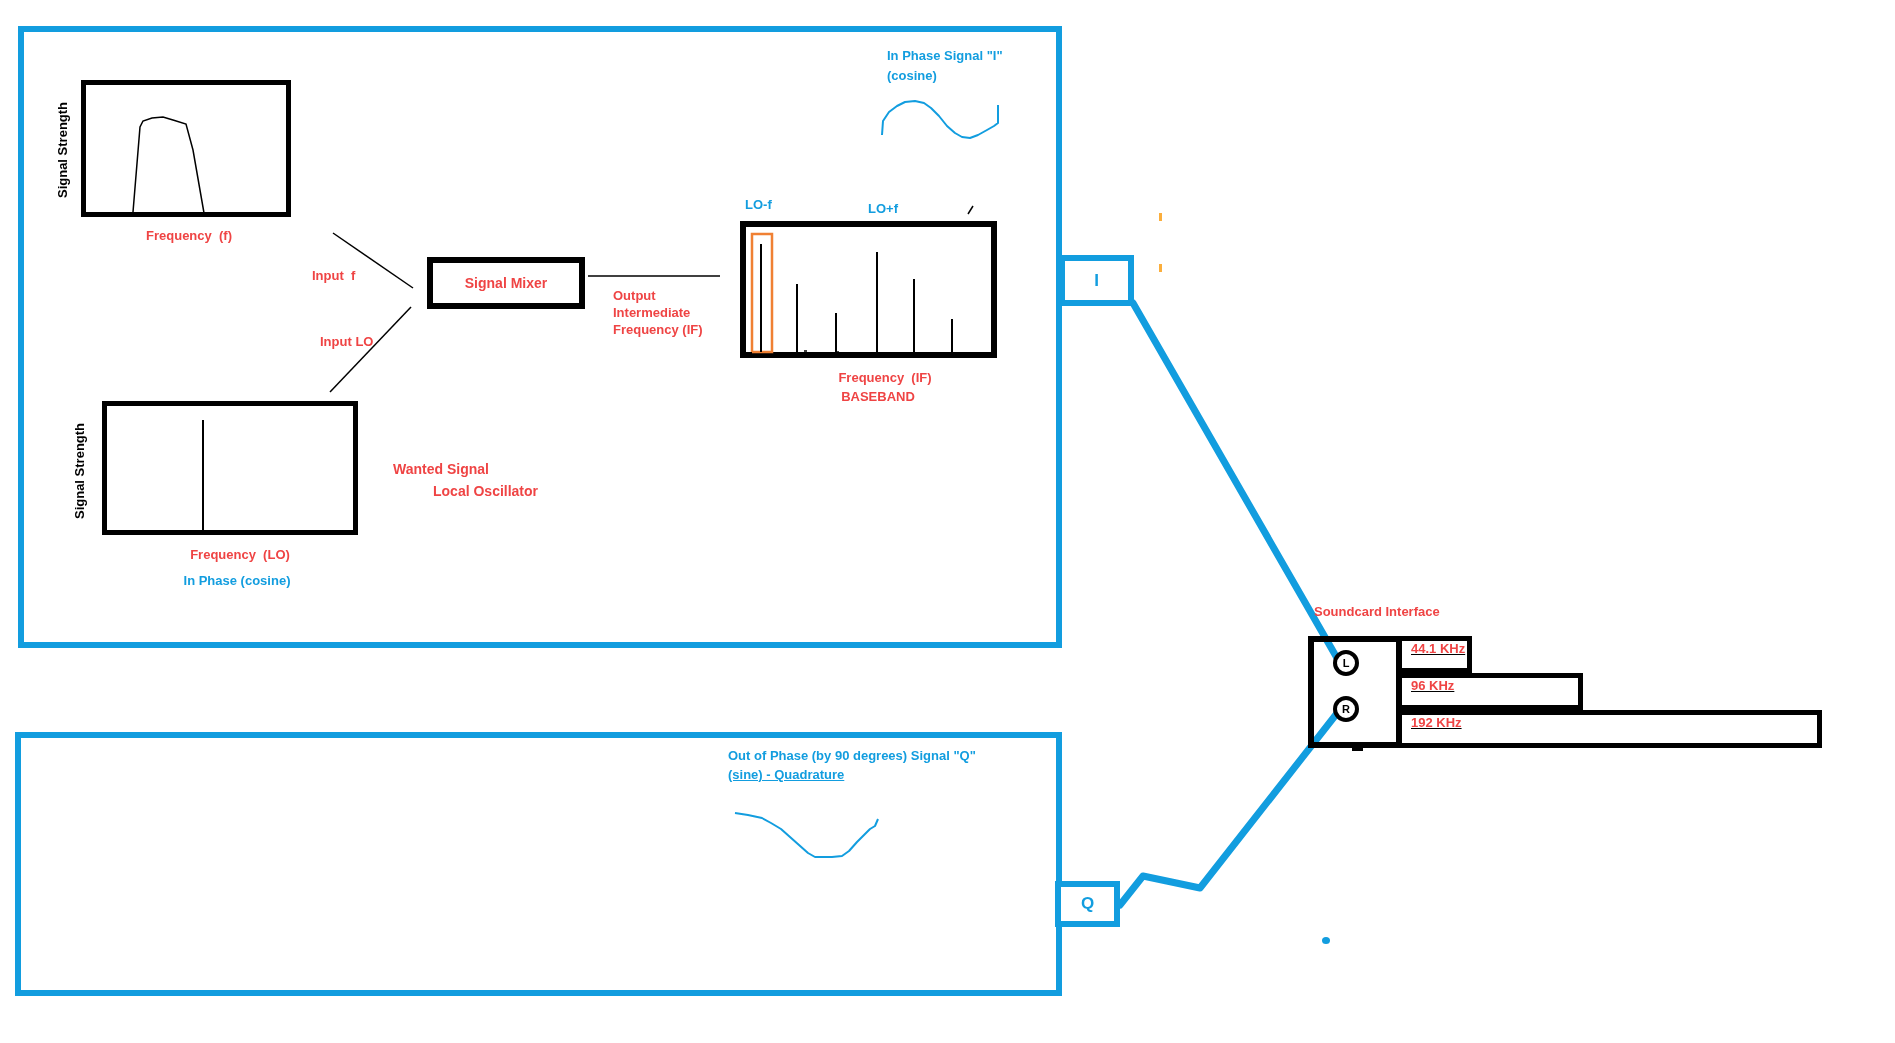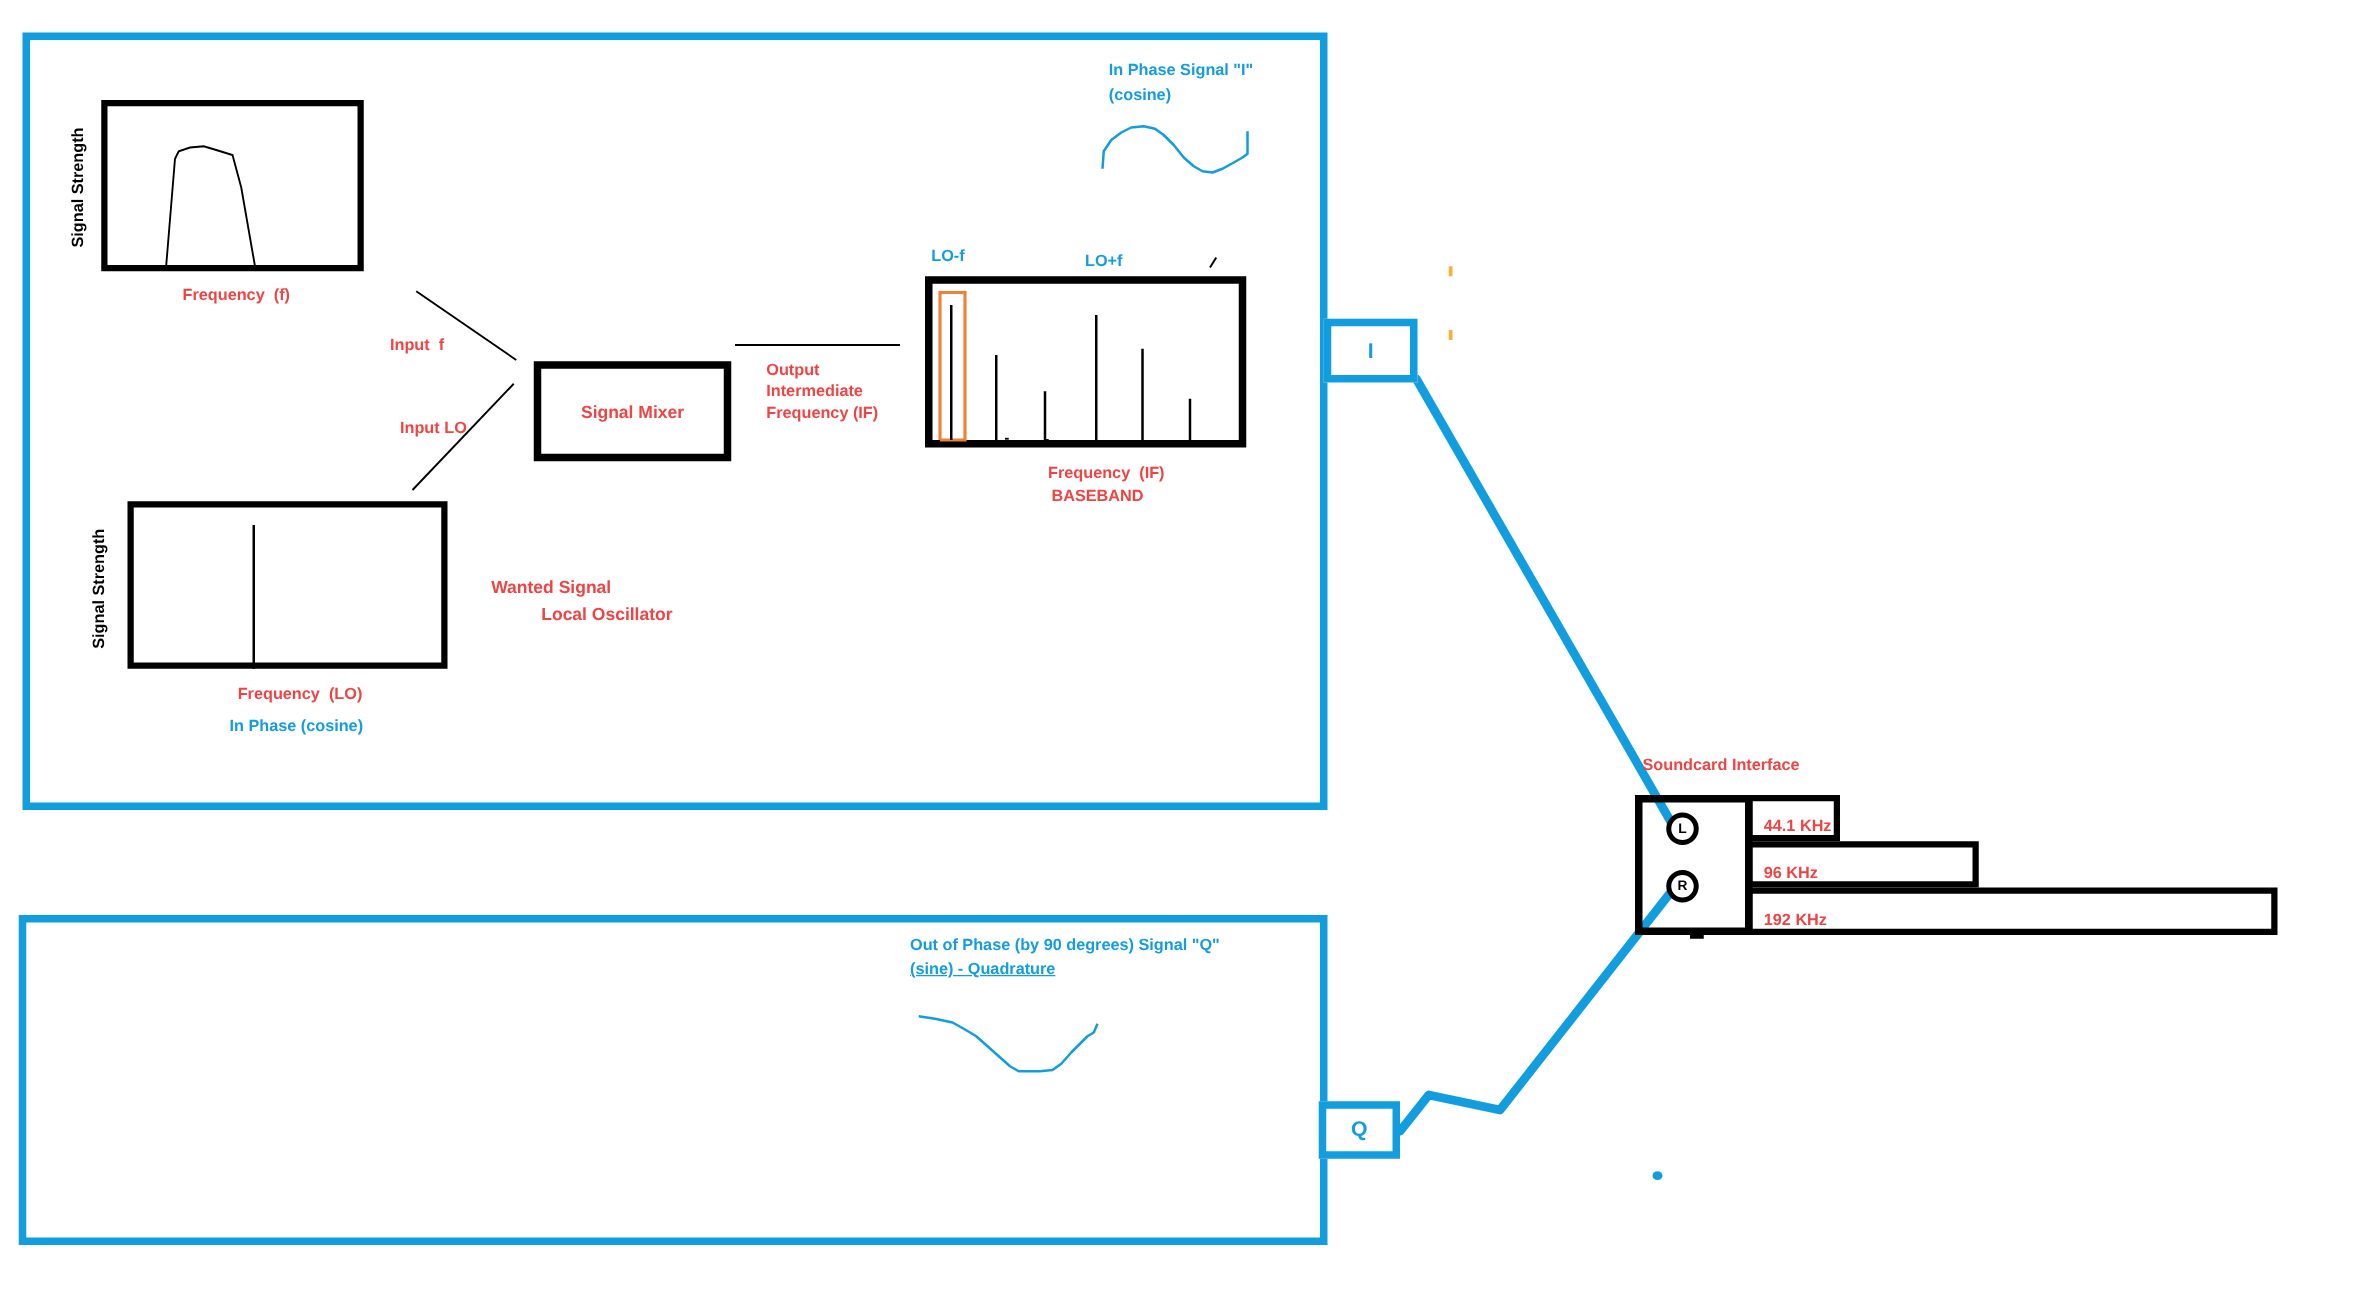--- a/index.html
+++ b/index.html
@@ -9,21 +9,21 @@
   .lbl{position:absolute;font-weight:bold;font-size:13px;color:#ef4444;white-space:pre;line-height:15px;}
   .blue{color:#129DDF;}
   .vlabel{position:absolute;font-weight:bold;font-size:13px;white-space:pre;
           transform:translate(-50%,-50%) rotate(-90deg);}
   .ctr{transform:translateX(-50%);}
   
   .bluebox{position:absolute;border:6px solid #129DDF;box-sizing:border-box;background:transparent;}
   .blackbox{position:absolute;border:5px solid #000;box-sizing:border-box;background:transparent;}
   .thickbox{position:absolute;border:6px solid #000;box-sizing:border-box;background:transparent;}
   
-  #mixer{left:427px;top:257px;width:158px;height:80px;display:flex;align-items:center;justify-content:center;margin-top:32px;}
+  #mixer{left:427px;top:257px;width:158px;height:52px;display:flex;align-items:center;justify-content:center;}
   #mixer .lbl{position:static;font-size:14px;}
   
   #if-chart{left:740px;top:221px;width:257px;height:137px;}
   
   #chart-f{left:81px;top:80px;width:210px;height:137px;}
   
   #chart-lo{left:102px;top:401px;width:256px;height:134px;}
   
   .tagbox{position:absolute;border:6px solid #129DDF;box-sizing:border-box;background:#fff;
           display:flex;align-items:center;justify-content:center;z-index:6;
@@ -31,21 +31,21 @@
   #i-box{left:1059px;top:255px;width:75px;height:51px;}
   #q-box{left:1055px;top:881px;width:65px;height:46px;}
   
   #sc-box{left:1308px;top:636px;width:94px;height:112px;z-index:5;}
   .jack{position:absolute;width:18px;height:18px;border:4px solid #000;border-radius:50%;
         background:#fff;z-index:7;display:flex;align-items:center;justify-content:center;
         font-weight:bold;font-size:11px;color:#000;}
   #jack-l{left:1333px;top:650px;}
   #jack-r{left:1333px;top:696px;}
   .ratebar{position:absolute;border:5px solid #000;box-sizing:border-box;background:transparent;
-           display:flex;align-items:flex-end;z-index:4;}
+           display:flex;align-items:flex-start;z-index:4;text-decoration:underline;}
   .ratebar .lbl{position:static;padding-left:9px;}
   #bar-441{left:1397px;top:636px;width:75px;height:37px;}
   #bar-96{left:1397px;top:673px;width:186px;height:37px;}
   #bar-192{left:1397px;top:710px;width:425px;height:38px;}
   
   .orange-tick{position:absolute;width:3px;height:8px;background:#FBAE3C;}
   #tick1{left:1159px;top:213px;}
   #tick2{left:1159px;top:264px;}
   #blue-dot{position:absolute;left:1322px;top:937px;width:8px;height:7px;border-radius:50%;background:#129DDF;}
   #black-nub{position:absolute;left:1352px;top:746px;width:11px;height:5px;background:#000;}

